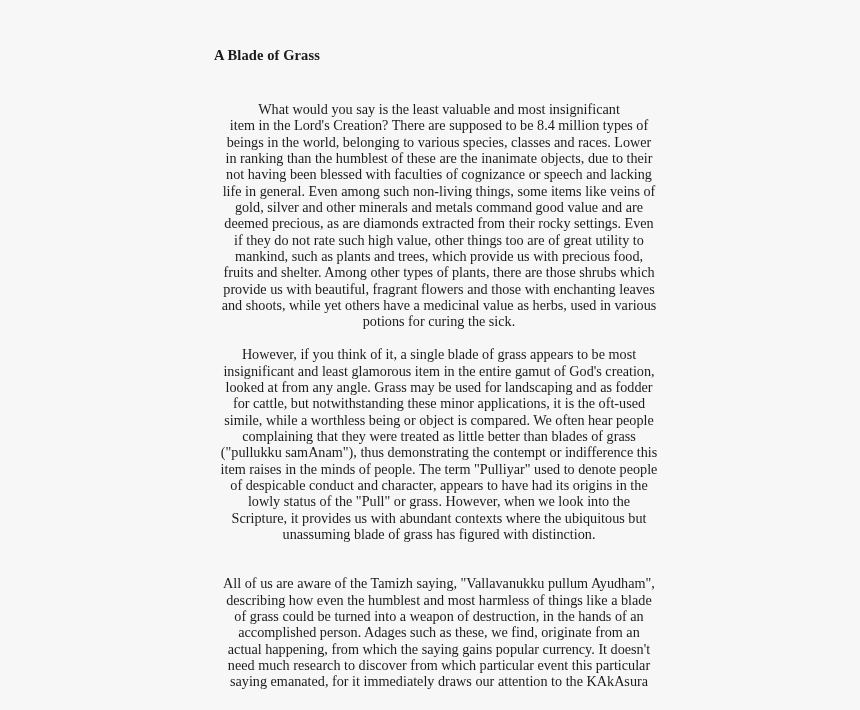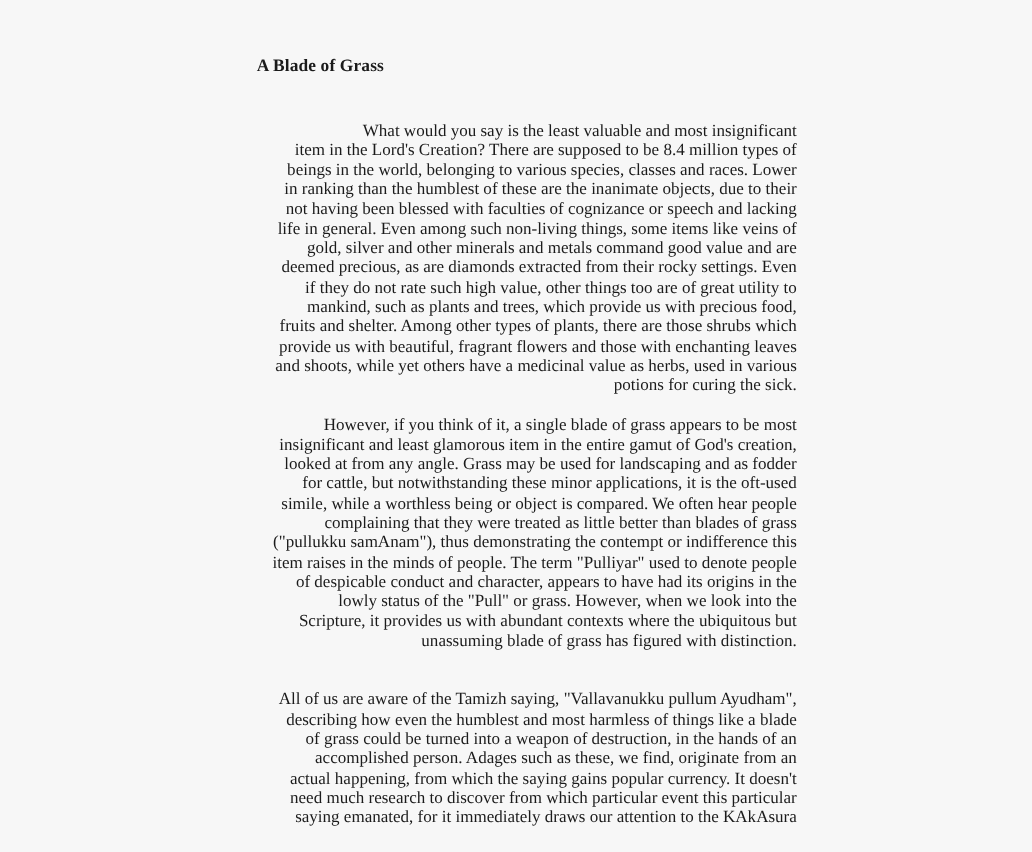--- a/index.html
+++ b/index.html
@@ -32,21 +32,21 @@
     line-height: 18px;
     white-space: nowrap;
   }
   .body-text {
     position: absolute;
     left: 214px;
     top: 101px;
     width: 450px;
     font-size: 14.2px;
     line-height: 16.35px;
-    text-align: right;
+    text-align: center;
   }
   .para {
     margin: 0;
     white-space: pre-line;
   }
   .gap-small {
     height: 16.35px;
   }
   .gap-large {
     height: 33px;

